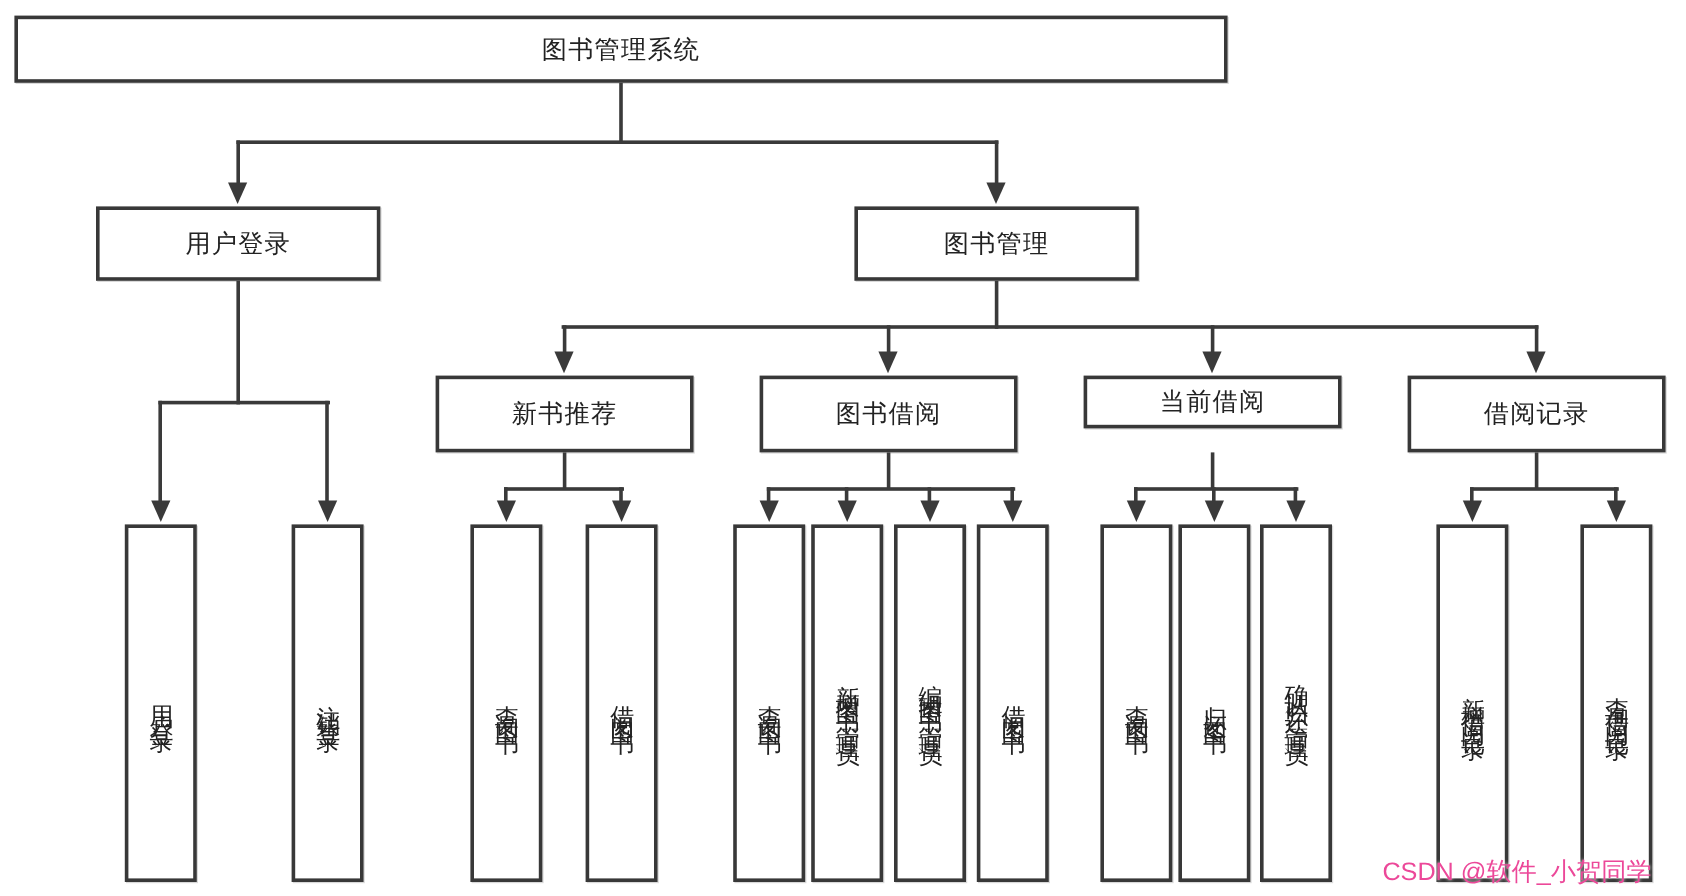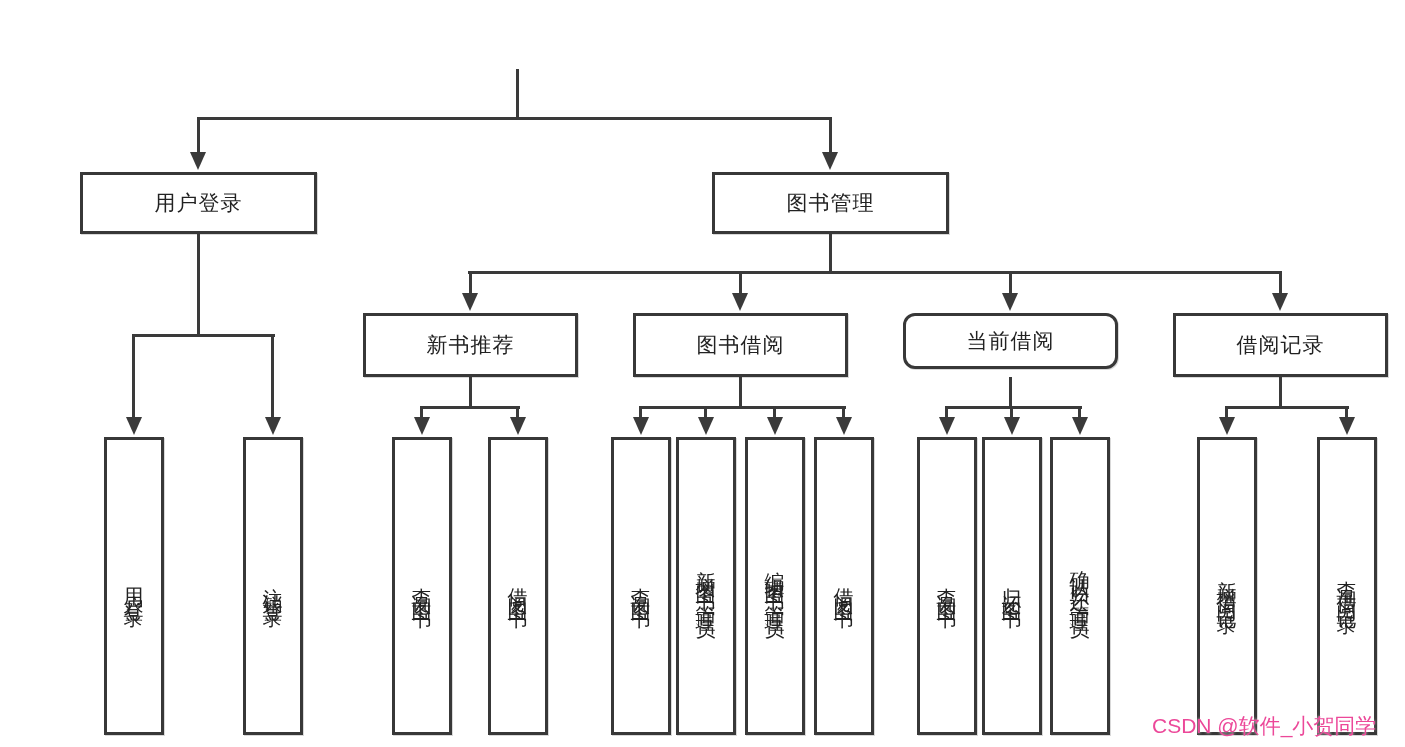--- a/index.html
+++ b/index.html
@@ -74,20 +74,23 @@
     text-shadow: 0 0 3px rgba(255,255,255,0.9);
     z-index: 5;
     white-space: nowrap;
   }
 </style>
 </head>
 <body>
 
 <div id="canvas">
 
+  <div class="box" style="left:12px; top:13px; width:1011px; height:56px;">
+    <span>图书管理系统</span>
+  </div>
 
   <div class="vline" style="left:516px; top:69px; height:49px;"></div>
   <div class="hline" style="left:197px; top:117px; width:635px;"></div>
   <div class="vline" style="left:197px; top:117px; height:38px;"></div>
   <div class="arrow" style="left:190px; top:152px;"></div>
   <div class="vline" style="left:829px; top:117px; height:38px;"></div>
   <div class="arrow" style="left:822px; top:152px;"></div>
 
   <div class="box" style="left:80px; top:172px; width:237px; height:62px;">
     <span>用户登录</span>
@@ -113,21 +116,21 @@
   <div class="arrow" style="left:1002px; top:293px;"></div>
   <div class="vline" style="left:1279px; top:271px; height:24px;"></div>
   <div class="arrow" style="left:1272px; top:293px;"></div>
 
   <div class="box" style="left:363px; top:313px; width:215px; height:64px;justify-content:center;">
     <span>新书推荐</span>
   </div>
   <div class="box" style="left:633px; top:313px; width:215px; height:64px;">
     <span>图书借阅</span>
   </div>
-  <div class="box" style="left:903px; top:313px; width:215px; height:56px;border-radius:12px;">
+  <div class="box" style="left:903px; top:313px; width:215px; height:44px;">
     <span>当前借阅</span>
   </div>
   <div class="box" style="left:1173px; top:313px; width:215px; height:64px;">
     <span>借阅记录</span>
   </div>
 
   <div class="vline" style="left:469px; top:377px; height:31px;"></div>
   <div class="hline" style="left:420px; top:406px; width:100px;"></div>
   <div class="vline" style="left:420px; top:406px; height:13px;"></div>
   <div class="arrow" style="left:414px; top:417px;"></div>

